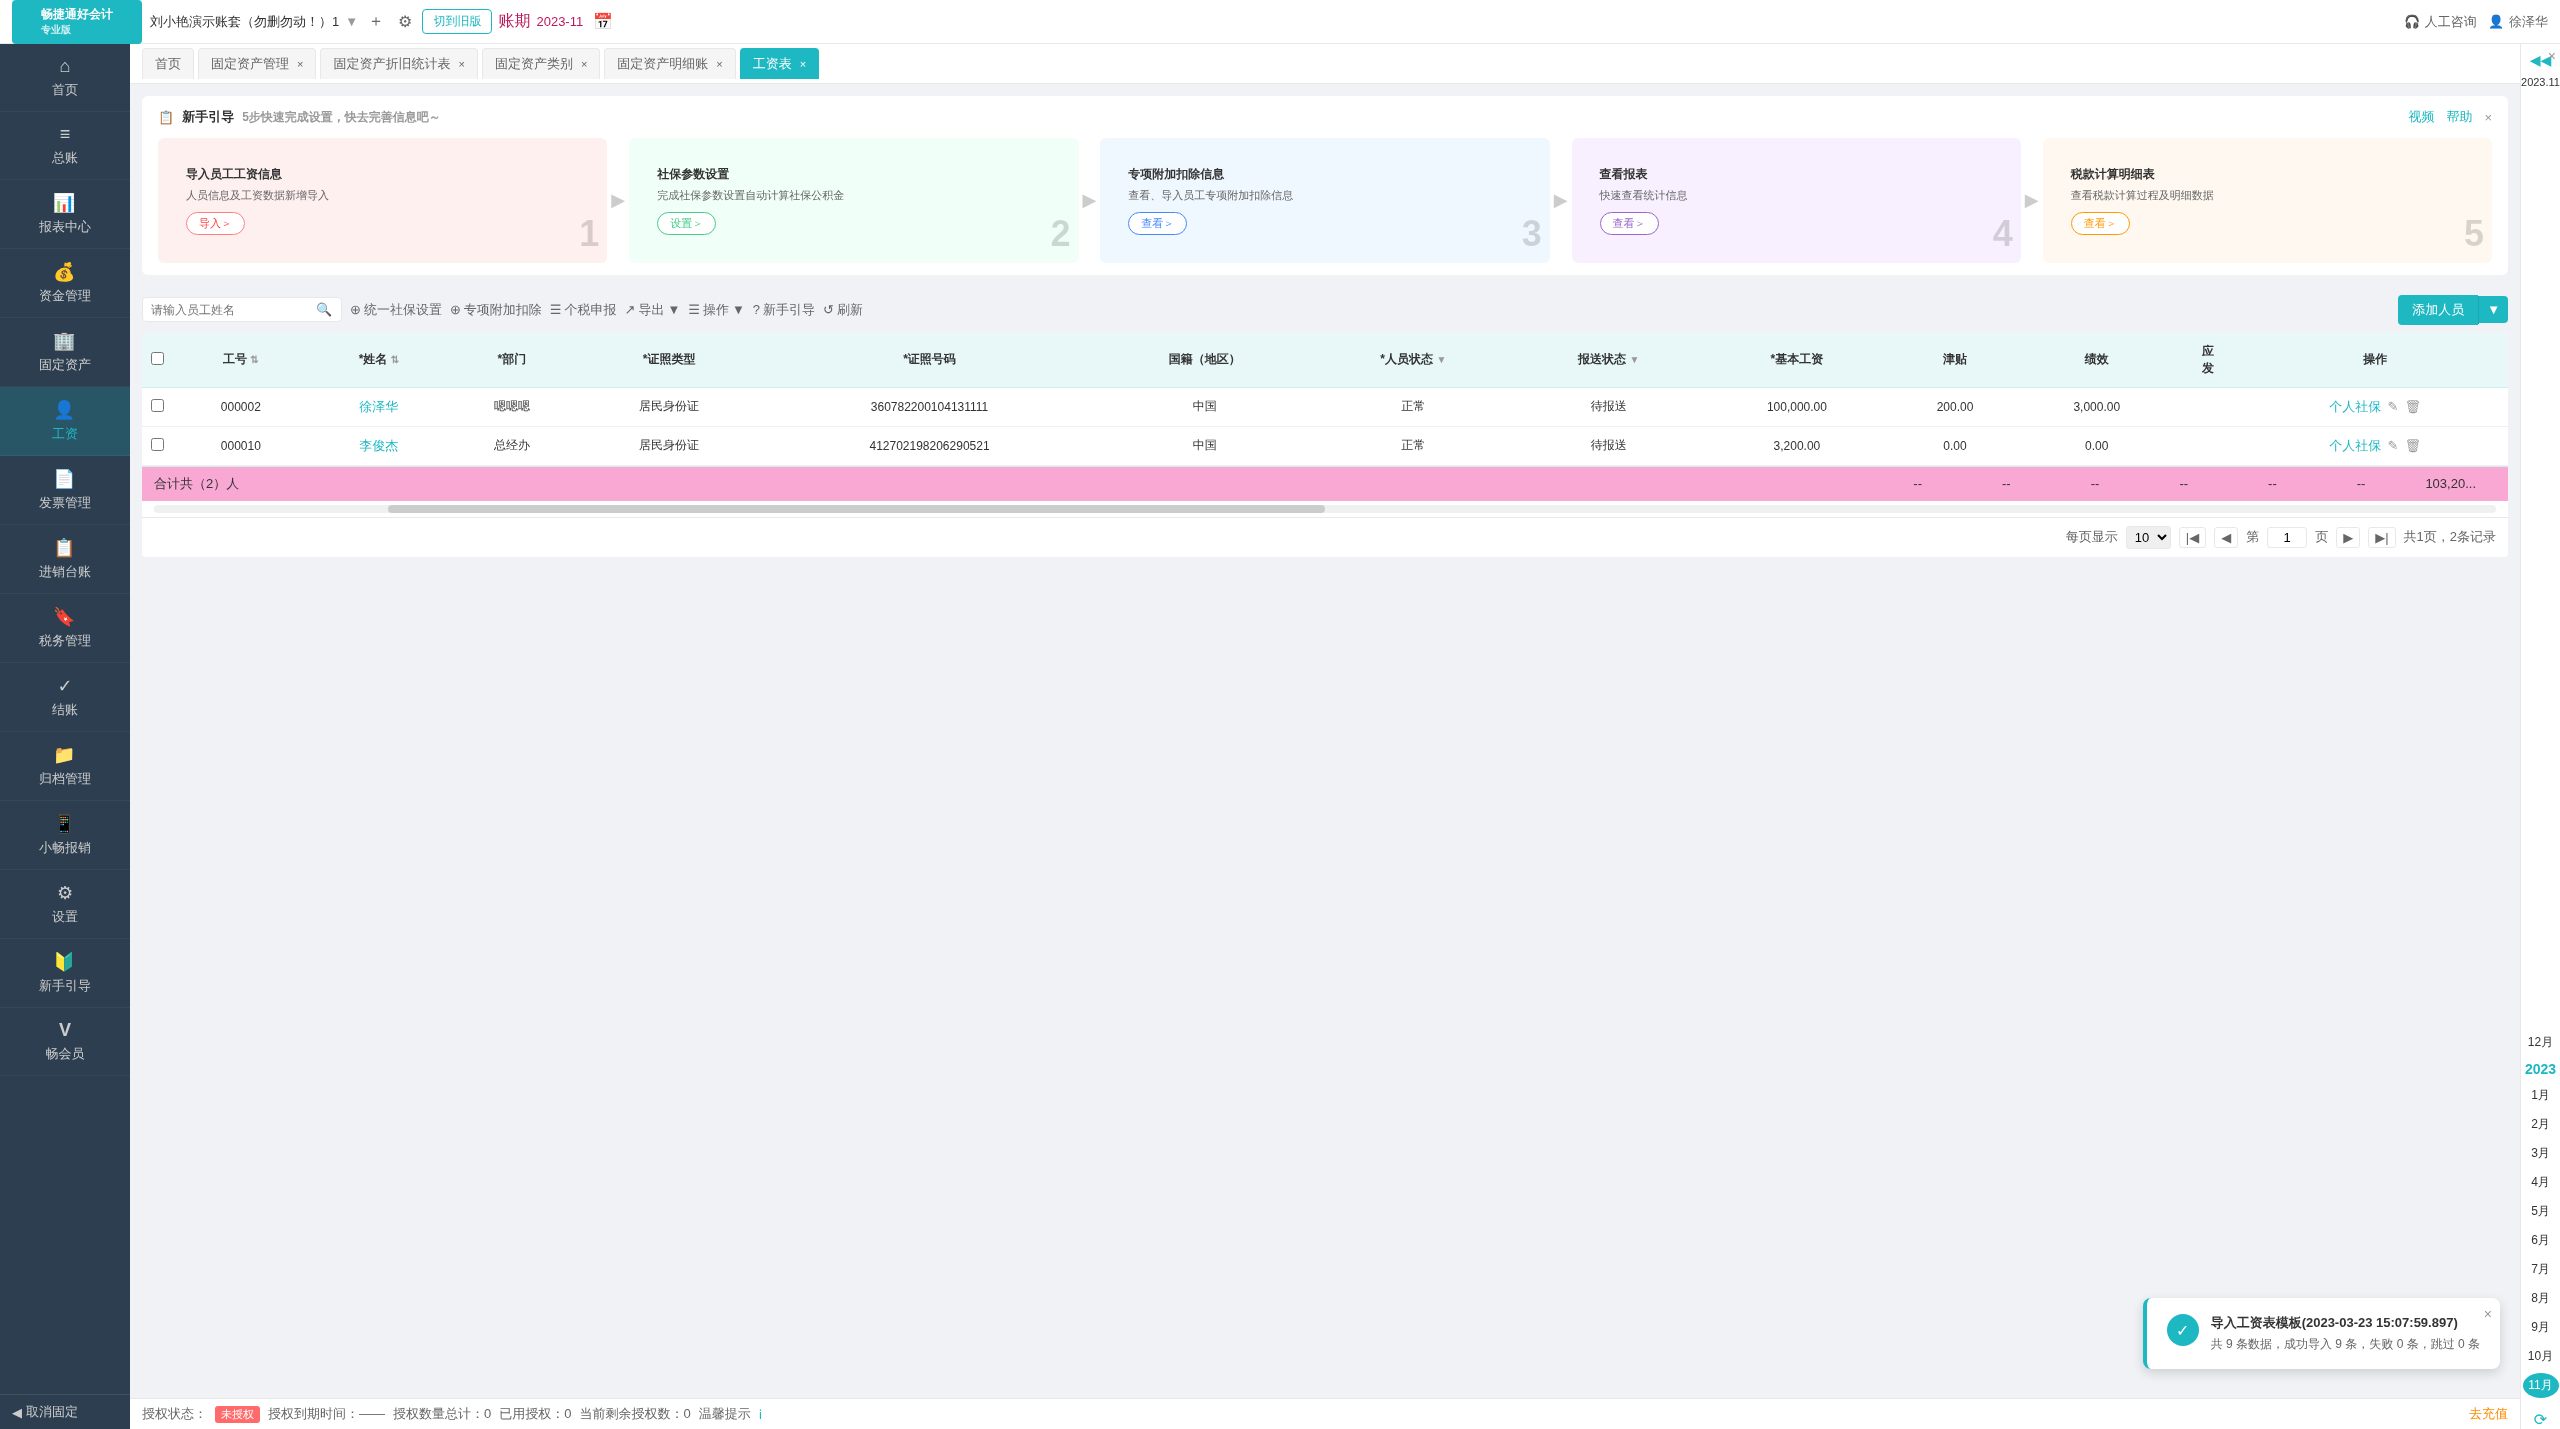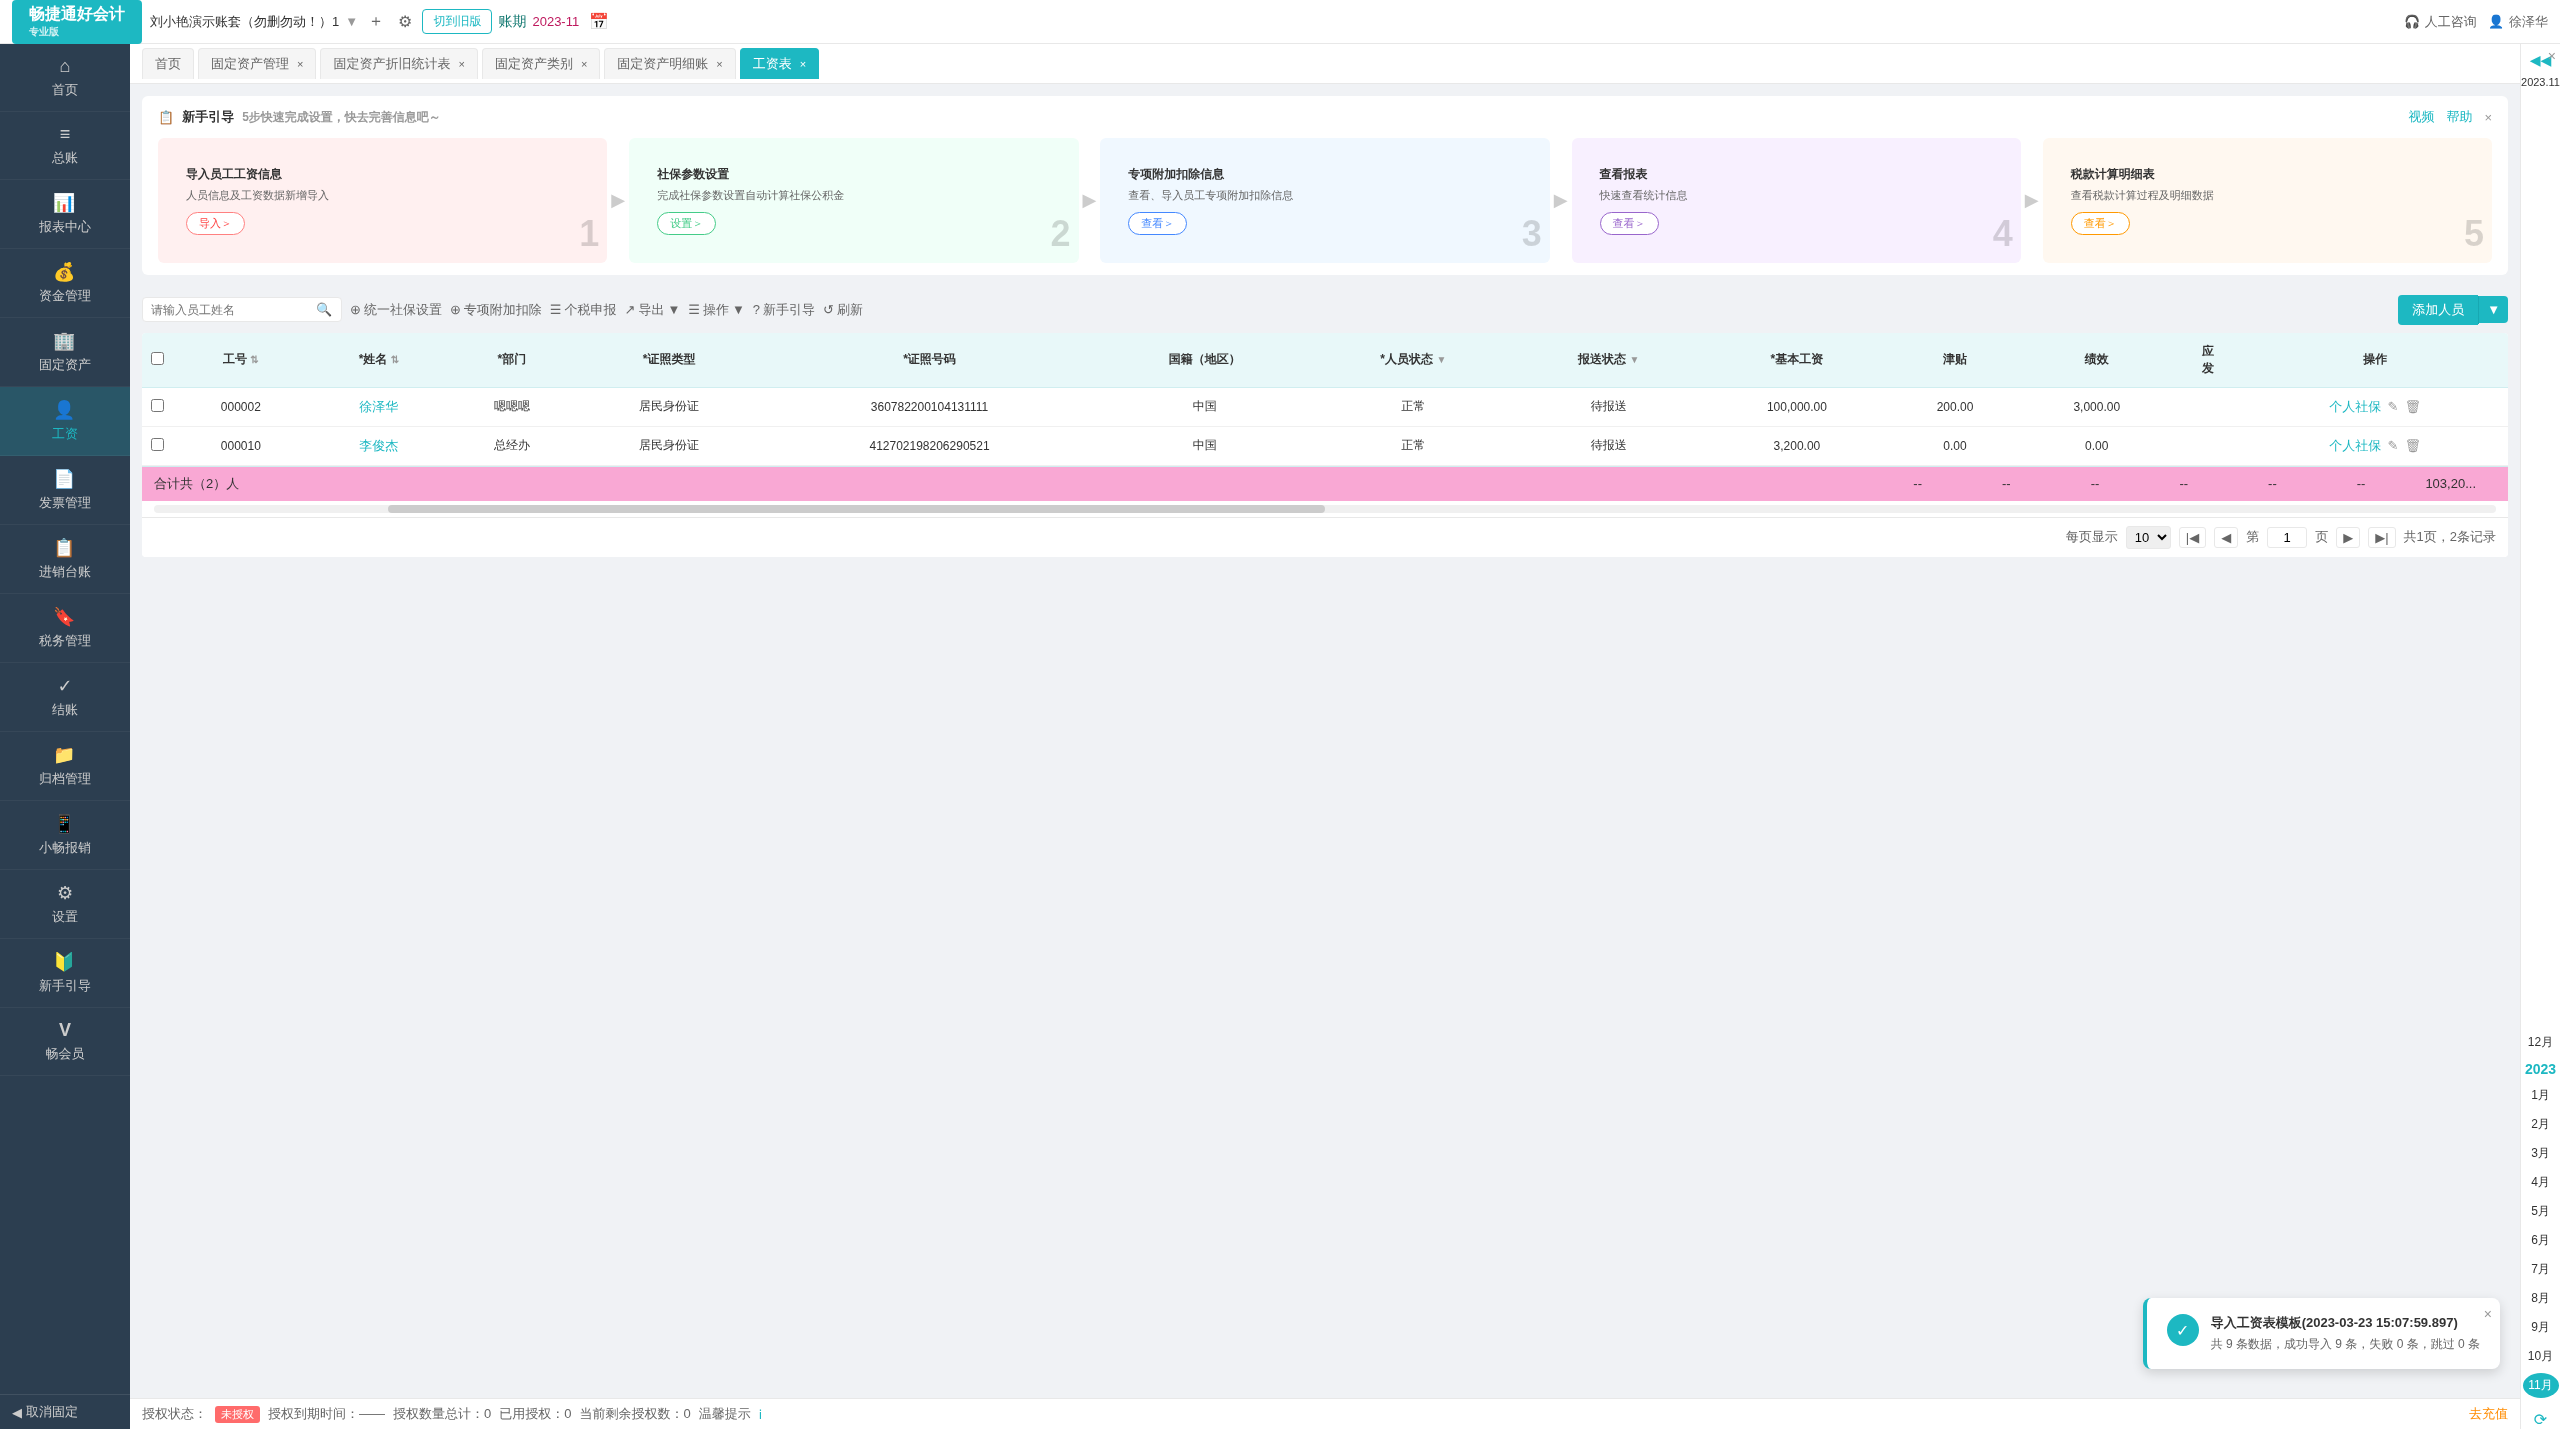--- a/index.html
+++ b/index.html
@@ -5,21 +5,21 @@
     * { box-sizing: border-box; margin: 0; padding: 0; font-family: 'Microsoft YaHei', 'PingFang SC', sans-serif; font-size: 13px; }
     body { display: flex; flex-direction: column; height: 100vh; background: #f0f2f5; overflow: hidden; }
 
     
     .topbar { display: flex; align-items: center; background: #fff; height: 44px; border-bottom: 1px solid #e8e8e8; padding: 0 12px; gap: 8px; flex-shrink: 0; }
     .topbar-logo { display: flex; align-items: center; gap: 6px; background: #1db8c2; color: #fff; padding: 4px 8px; border-radius: 4px; font-size: 12px; font-weight: bold; width: 130px; height: 44px; justify-content: center; }
     .topbar-mid { display: flex; align-items: center; gap: 6px; flex: 1; }
     .dropdown-arrow { color: #999; cursor: pointer; }
     .topbar-icon-btn { cursor: pointer; color: #666; font-size: 16px; padding: 2px 4px; }
     .switch-btn { border: 1px solid #1db8c2; color: #1db8c2; background: #fff; padding: 3px 10px; border-radius: 4px; cursor: pointer; font-size: 12px; }
-    .period-label { color: #0f766e; font-size: 14px; }
+    .period-label { color: #be185d; font-size: 16px; }
     .period-value { color: #be185d; font-size: 13px; }
     .topbar-right { display: flex; align-items: center; gap: 12px; margin-left: auto; }
     .ai-btn { display: flex; align-items: center; gap: 4px; color: #666; cursor: pointer; font-size: 12px; }
     .user-info { display: flex; align-items: center; gap: 4px; color: #666; font-size: 12px; }
 
     
     .main-layout { display: flex; flex: 1; overflow: hidden; }
 
     
     .sidebar { width: 130px; background: #2c3e50; flex-shrink: 0; display: flex; flex-direction: column; overflow-y: auto; }
@@ -114,21 +114,21 @@
 
     .sort-icon { font-size: 10px; color: #999; }
     .filter-icon { font-size: 10px; color: #999; }
   </style>
 </head>
 <body>
 
 <div class="topbar">
   <div class="topbar-logo">
     <div>
-      <div style="font-size:16px;font-weight:bold;">畅捷通好会计</div>
+      <div style="font-size:12px;font-weight:bold;">畅捷通好会计</div>
       <div style="font-size:10px;opacity:0.8;">专业版</div>
     </div>
   </div>
   <div class="topbar-mid">
     <span style="font-size:13px;color:#333;">刘小艳演示账套（勿删勿动！）1</span>
     <span class="dropdown-arrow">▼</span>
     <span class="topbar-icon-btn">＋</span>
     <span class="topbar-icon-btn">⚙</span>
     <button class="switch-btn">切到旧版</button>
     <span class="period-label">账期</span>

